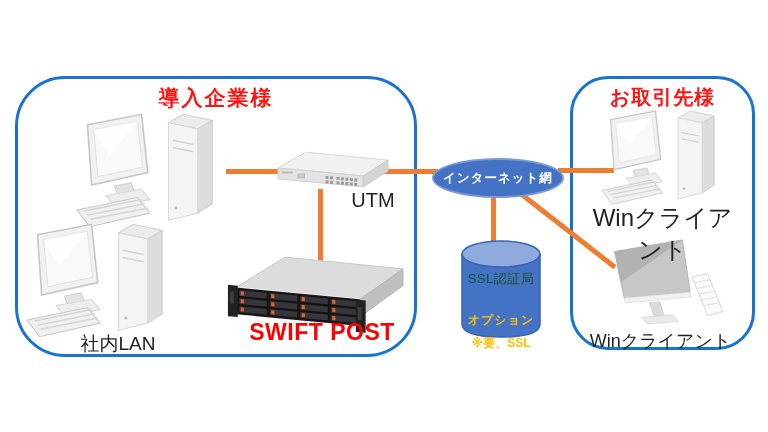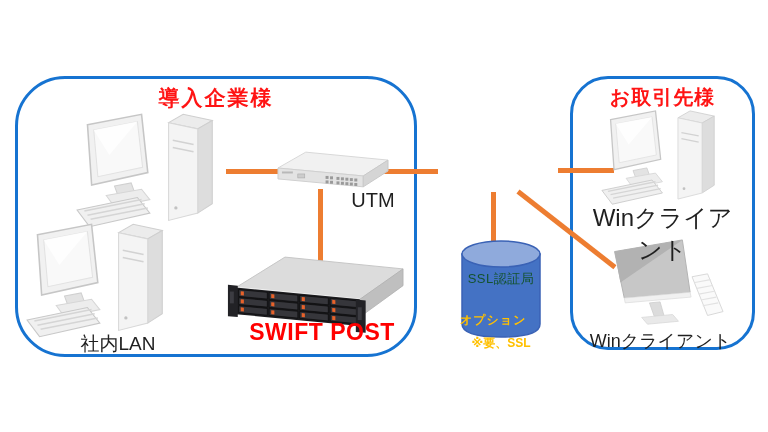--- a/index.html
+++ b/index.html
@@ -52,21 +52,21 @@
     display:flex;align-items:center;justify-content:center;z-index:4;}
   .net-ellipse span{color:#ffffff;font-size:12.5px;font-weight:bold;letter-spacing:1px;}
 
   
   .cyl{position:absolute;left:460px;top:239px;width:82px;height:100px;z-index:3;}
   .cyl svg{position:absolute;inset:0;width:100%;height:100%;}
   .cyl .t1{position:absolute;left:0;right:0;top:31px;text-align:center;
     color:#14532d;font-size:13px;letter-spacing:0.5px;}
   .cyl .t2{position:absolute;left:0;right:0;top:57px;text-align:center;
     color:var(--note_yellow);font-size:12px;font-weight:bold;margin-top:39px;}
-  .cyl .t3{position:absolute;left:0;right:0;top:73px;text-align:left;
+  .cyl .t3{position:absolute;left:0;right:0;top:73px;text-align:center;
     color:var(--note_yellow);font-size:12px;font-weight:bold;letter-spacing:1px;}
 
   
   .lbl{position:absolute;color:var(--label_dark);text-align:center;z-index:5;}
   .lbl-utm{left:337px;top:189px;width:72px;font-size:20px;}
   .lbl-lan{left:48px;top:331px;width:140px;font-size:19px;}
   .lbl-swift{left:222px;top:319px;width:200px;font-size:23px;font-weight:bold;
     color:var(--swift_red);letter-spacing:0.5px;}
   .lbl-win{left:582px;top:202px;width:161px;font-size:24px;}
   .lbl-mac{left:580px;top:329px;width:161px;font-size:18px;}
@@ -193,20 +193,23 @@
         </g>
       </g>
 
       <polygon points="4,33 14,34 14,66 4,65" fill="#222226"></polygon>
       <rect x="6" y="40" width="4" height="12" fill="#3c3c42"></rect>
       <polygon points="134,48 144,49 144,82 134,81" fill="#222226"></polygon>
       <rect x="136" y="56" width="4" height="13" fill="#3c3c42"></rect>
     </svg>
   </div>
 
+  <div class="net-ellipse">
+    <span>インターネット網</span>
+  </div>
 
   <div class="cyl">
     <svg viewBox="0 0 82 100">
       <path d="M2 15 v70 q0 13 39 13 q39 0 39 -13 v-70 z" fill="#4472c4" stroke="#3a62b5" stroke-width="1.5"></path>
       <ellipse cx="41" cy="15" rx="39" ry="13" fill="#8faadc" stroke="#3a62b5" stroke-width="1.5"></ellipse>
     </svg>
     <div class="t1">SSL認証局</div>
     <div class="t2">※要、SSL</div>
     <div class="t3">オプション</div>
   </div>

